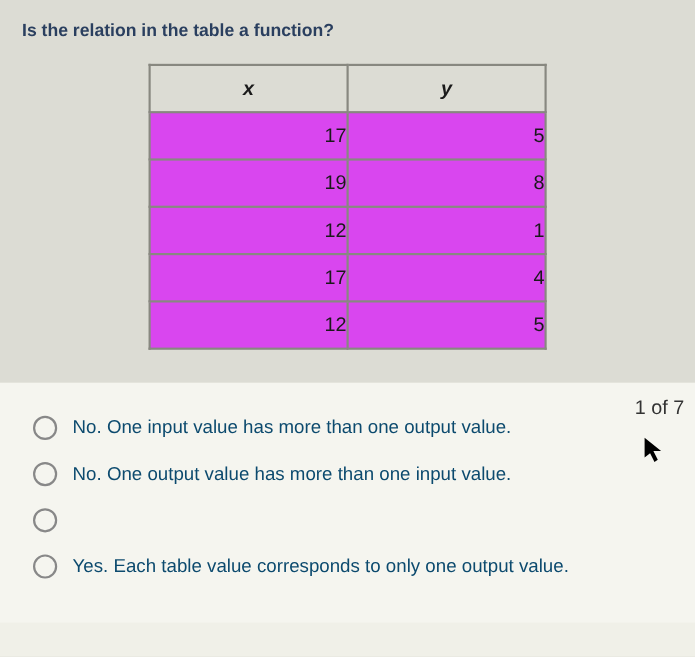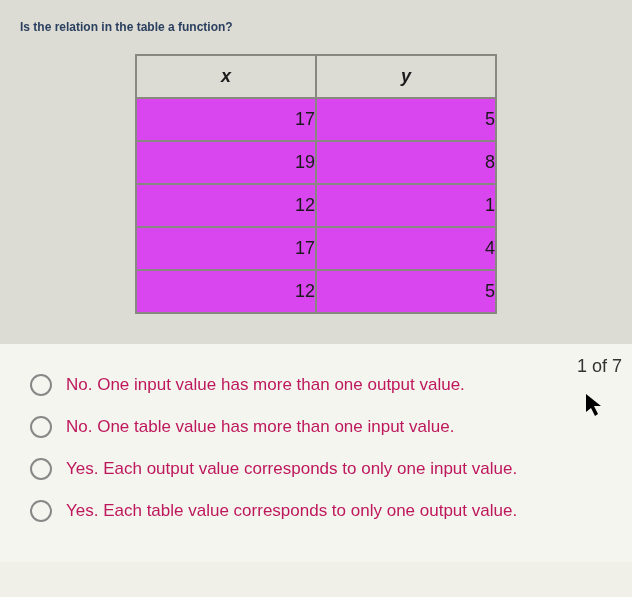--- a/index.html
+++ b/index.html
@@ -15,21 +15,21 @@
       overflow: hidden;
       position: relative;
     }
     .question-area {
       background: #dcdcd4;
       padding: 20px 20px 30px 20px;
     }
     .question-text {
       color: #2a3f5f;
       font-weight: 700;
-      font-size: 12px;
+      font-size: 16px;
       margin-bottom: 20px;
     }
     .table-wrapper {
       display: flex;
       justify-content: center;
     }
     table {
       border-collapse: collapse;
       background: #e8e8e0;
     }
@@ -72,21 +72,21 @@
     .radio-circle {
       width: 22px;
       height: 22px;
       border: 2px solid #888;
       border-radius: 50%;
       margin-right: 14px;
       flex-shrink: 0;
       background: #f5f5ef;
     }
     .option-text {
-      color: #be185d;
+      color: #0c4a6e;
       font-size: 17px;
       font-weight: 500;
     }
     .cursor-arrow {
       position: absolute;
       top: 48px;
       right: 28px;
       font-size: 26px;
       color: #000;
       pointer-events: none;
@@ -134,26 +134,25 @@
 <div class="answers-area">
   <div class="progress-text">1 of 7</div>
 
   <div class="option">
     <div class="radio-circle"></div>
     <div class="option-text">No. One input value has more than one output value.</div>
   </div>
 
   <div class="option">
     <div class="radio-circle"></div>
-    <div class="option-text">No. One table value has more than one input value.</div>
+    <div class="option-text">No. One output value has more than one input value.</div>
   </div>
 
   <div class="option">
     <div class="radio-circle"></div>
-    <div class="option-text">Yes. Each output value corresponds to only one input value.</div>
   </div>
 
   <div class="option">
     <div class="radio-circle"></div>
     <div class="option-text">Yes. Each table value corresponds to only one output value.</div>
   </div>
 
   <div class="cursor-arrow">
     <svg width="20" height="26" viewBox="0 0 20 26">
       <path d="M2 2 L2 20 L7 16 L11 24 L14 22 L10 14 L17 14 Z" fill="#000"></path>

